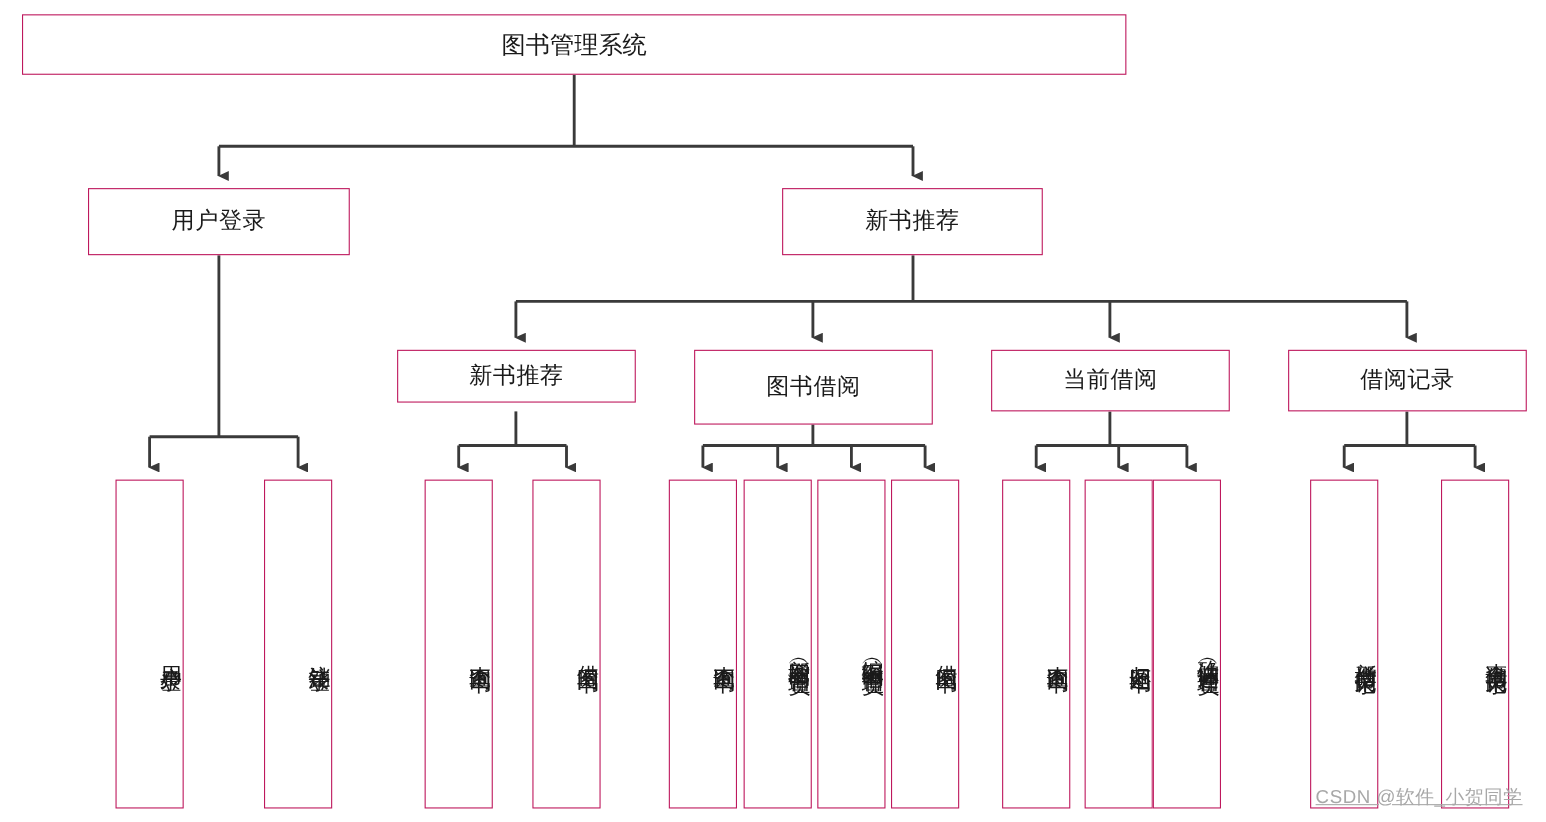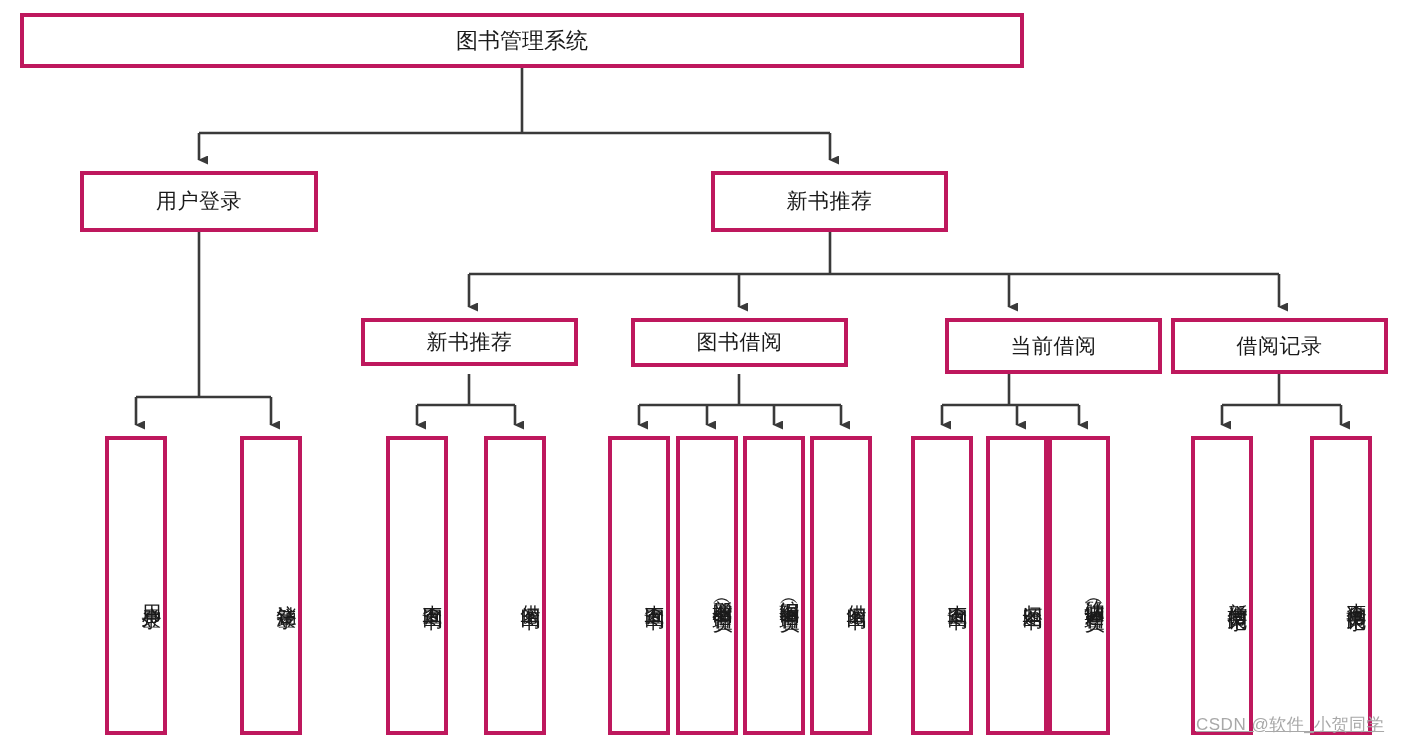--- a/index.html
+++ b/index.html
@@ -20,21 +20,21 @@
   #edges {
     position: absolute;
     left: 0;
     top: 0;
     width: 1405px;
     height: 747px;
   }
   .node {
     position: absolute;
     box-sizing: border-box;
-    border: 4px solid #be185d;
+    border: 1px solid #be185d;
     background: #ffffff;
     color: #1a1a1a;
     display: flex;
     align-items: center;
     justify-content: center;
     text-align: center;
     line-height: 1.18;
   }
   .node-h {
     font-size: 21px;
@@ -113,22 +113,22 @@
     <path d="M1222,405 L1222,425" stroke="#3a3a3a" stroke-width="2.6" fill="none" marker-end="url(#arrow)"></path>
     <path d="M1341,405 L1341,425" stroke="#3a3a3a" stroke-width="2.6" fill="none" marker-end="url(#arrow)"></path>
   </svg>
 
   <div class="node node-root" style="left: 20px; top: 13px; width: 1004px; height: 55px;">图书管理系统</div>
 
   <div class="node node-h" style="left: 80px; top: 171px; width: 238px; height: 61px;">用户登录</div>
   <div class="node node-h" style="left: 711px; top: 171px; width: 237px; height: 61px;">新书推荐</div>
 
   <div class="node node-h" style="left: 361px; top: 318px; width: 217px; height: 48px;">新书推荐</div>
-  <div class="node node-h" style="left: 631px; top: 318px; width: 217px; height: 49px;">图书借阅</div>
-  <div class="node node-h" style="left: 945px; top: 318px; width: 217px; height: 56px;">当前借阅</div>
+  <div class="node node-h" style="left: 631px; top: 318px; width: 217px; height: 68px;">图书借阅</div>
+  <div class="node node-h" style="left: 901px; top: 318px; width: 217px; height: 56px;">当前借阅</div>
   <div class="node node-h" style="left: 1171px; top: 318px; width: 217px; height: 56px;">借阅记录</div>
 
   <div class="node node-v" style="left: 105px; top: 436px; width: 62px; height: 299px;">用户登录</div>
   <div class="node node-v" style="left: 240px; top: 436px; width: 62px; height: 299px;">注销登录</div>
 
   <div class="node node-v" style="left: 386px; top: 436px; width: 62px; height: 299px;">查询图书</div>
   <div class="node node-v" style="left: 484px; top: 436px; width: 62px; height: 299px;">借阅图书</div>
 
   <div class="node node-v" style="left: 608px; top: 436px; width: 62px; height: 299px;">查询图书</div>
   <div class="node node-v" style="left: 676px; top: 436px; width: 62px; height: 299px;">新增图书（管理员）</div>

